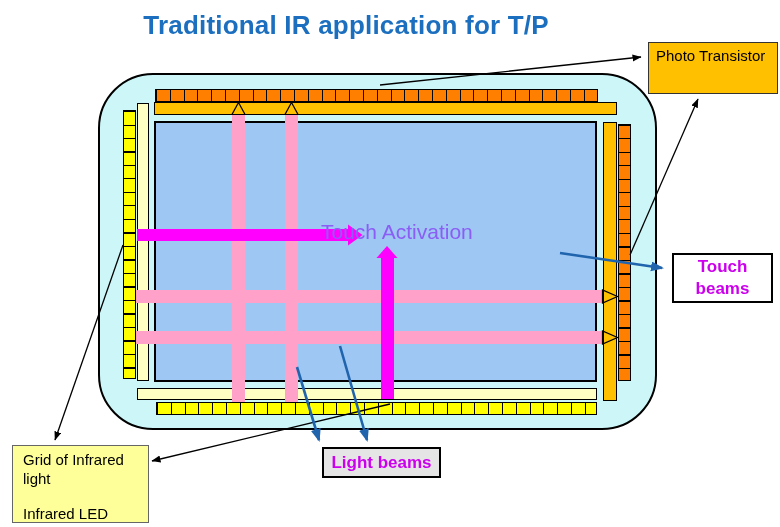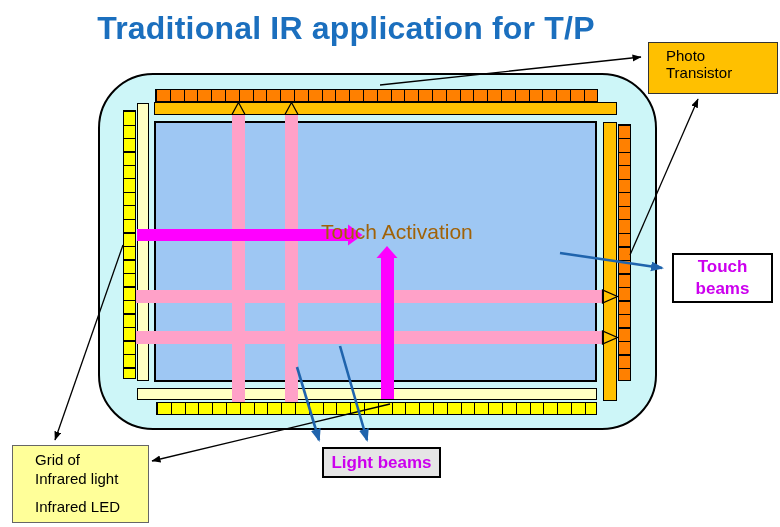--- a/index.html
+++ b/index.html
@@ -4,21 +4,21 @@
 <style>
   html,body{margin:0;padding:0;}
   body{
     width:780px;height:527px;position:relative;background:#ffffff;
     font-family:"Liberation Sans",sans-serif;overflow:hidden;
   }
   .abs{position:absolute;box-sizing:border-box;}
 
   #slide-title{
     left:0;top:10px;width:692px;text-align:center;
-    font-size:32px;font-weight:bold;color:var(--title);letter-spacing:0.2px;
+    font-size:26px;font-weight:bold;color:var(--title);letter-spacing:0.2px;
   }
 
   #bezel{
     left:98px;top:73px;width:559px;height:357px;
     background:var(--bezel);border:2px solid #000;border-radius:55px;
   }
   .bar,.strip{border:1px solid #000;}
   .cells-h{background-image:repeating-linear-gradient(90deg,#000 0 1px,transparent 1px 13.8px);}
   .cells-v{background-image:repeating-linear-gradient(180deg,#000 0 1px,transparent 1px 13.5px);}
 
@@ -28,43 +28,43 @@
   #strip-left-leds   {left:123px;top:110px;width:13px; height:269px;background-color:var(--led_yellow);}
   #bar-right-amber   {left:603px;top:122px;width:14px; height:279px;background-color:var(--bar_amber);}
   #strip-right-sensors{left:618px;top:124px;width:13px;height:257px;background-color:var(--sensor_orange);}
   #bar-bottom-pale   {left:137px;top:388px;width:460px;height:12px;background-color:var(--bar_pale_yellow);}
   #strip-bottom-leds {left:156px;top:402px;width:441px;height:13px;background-color:var(--led_yellow);}
 
   #screen{left:154px;top:121px;width:443px;height:261px;background:var(--screen);border:2px solid #000;}
 
   #overlay{left:0;top:0;width:780px;height:527px;pointer-events:none;}
 
-  #touch-activation{left:321px;top:220px;font-size:21px;color:#a16207;}
+  #touch-activation{left:321px;top:220px;font-size:21px;color:#8b5cf6;}
 
   .labelbox{font-size:15px;color:#000;}
   #photo-box{
     left:648px;top:42px;width:130px;height:52px;background:var(--bar_amber);
     border:1.5px solid #333;display:flex;flex-direction:column;justify-content:space-between;
-    padding:4px 17px;
+    padding:4px 7px;
   }
   #touch-box{
     left:672px;top:253px;width:101px;height:50px;background:#fff;border:2.5px solid #000;
     display:flex;flex-direction:column;align-items:center;justify-content:center;
     font-size:17px;font-weight:bold;color:var(--label_magenta);line-height:1.3;
   }
   #beams-box{
     left:322px;top:447px;width:119px;height:31px;background:#e5e5e5;border:2px solid #000;
     display:flex;align-items:center;justify-content:center;
     font-size:17px;font-weight:bold;color:var(--label_magenta);
   }
   #grid-box{
     left:12px;top:445px;width:137px;height:78px;background:var(--label_yellow);
-    border:1.5px solid #666;padding:5px 22px;line-height:1.25;
+    border:1.5px solid #666;padding:5px 10px;line-height:1.25;
   }
-  #grid-box .line2{margin-top:9px;}
+  #grid-box .line2{margin-top:16px;}
 </style>
 </head>
 <body>
 
 <div id="slide-title" class="abs">Traditional IR application for T/P</div>
 
 <div id="bezel" class="abs"></div>
 
 <div id="strip-top-sensors" class="abs strip cells-h"></div>
 <div id="bar-top-amber" class="abs bar"></div>

